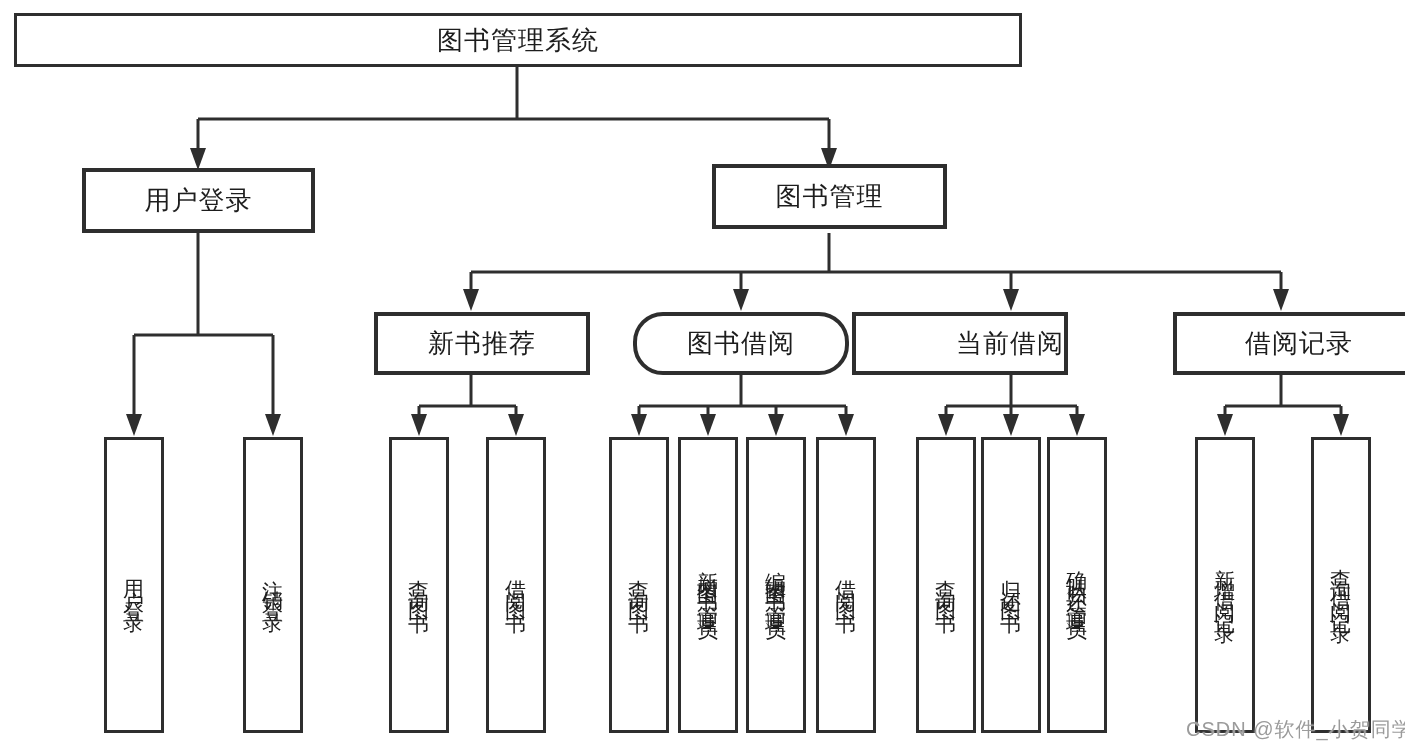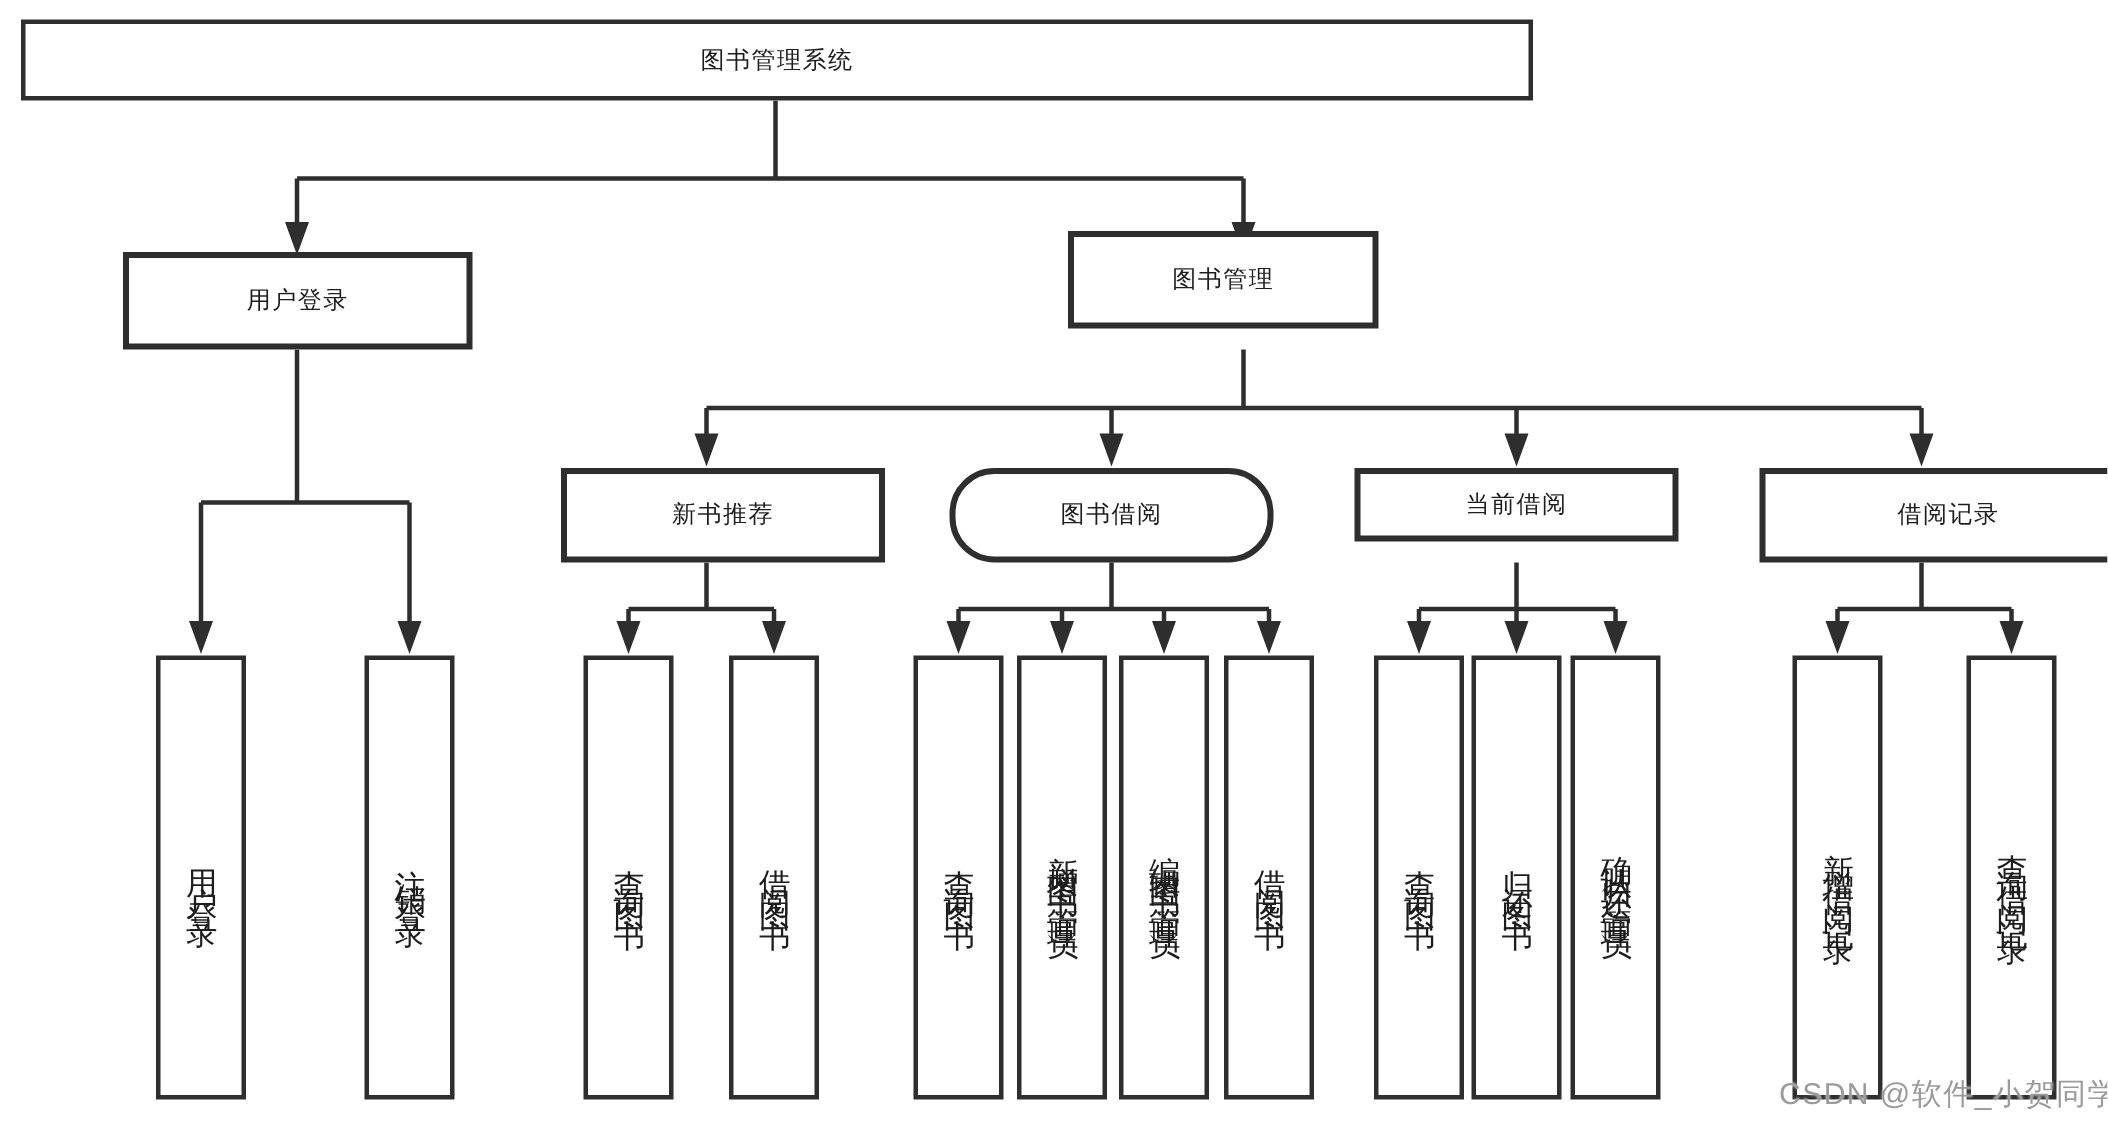--- a/index.html
+++ b/index.html
@@ -18,30 +18,30 @@
   }
   .node {
     position: absolute;
     box-sizing: border-box;
     background: #ffffff;
     border: 3px solid #2e2e2e;
     display: flex;
     align-items: center;
     justify-content: center;
     color: #1d1d1d;
-    font-size: 16px;
+    font-size: 26px;
     letter-spacing: 1px;
   }
   .node.mid { border-width: 4px; }
   .node.root   { left: 14px;   top: 13px;  width: 1008px; height: 54px; }
   .node.n-login{ left: 82px;   top: 168px; width: 233px;  height: 65px; }
-  .node.n-mgmt { left: 712px;  top: 154px; width: 207px;  height: 65px; }
+  .node.n-mgmt { left: 712px;  top: 164px; width: 235px;  height: 65px; }
   .node.n-l3a  { left: 363px;  top: 312px; width: 216px;  height: 63px; margin-left: 11px; }
   .node.n-l3b  { left: 633px;  top: 312px; width: 216px;  height: 63px; border-radius: 30px; }
-  .node.n-l3c  { left: 903px;  top: 312px; width: 216px;  height: 49px; }
+  .node.n-l3c  { left: 852px;  top: 312px; width: 216px;  height: 63px; justify-content: flex-end; }
   .node.n-l3d  { left: 1173px; top: 312px; width: 252px;  height: 63px; }
   .leaf {
     position: absolute;
     top: 437px;
     width: 60px;
     height: 296px;
     box-sizing: border-box;
     background: #ffffff;
     border: 3px solid #2e2e2e;
     display: flex;

